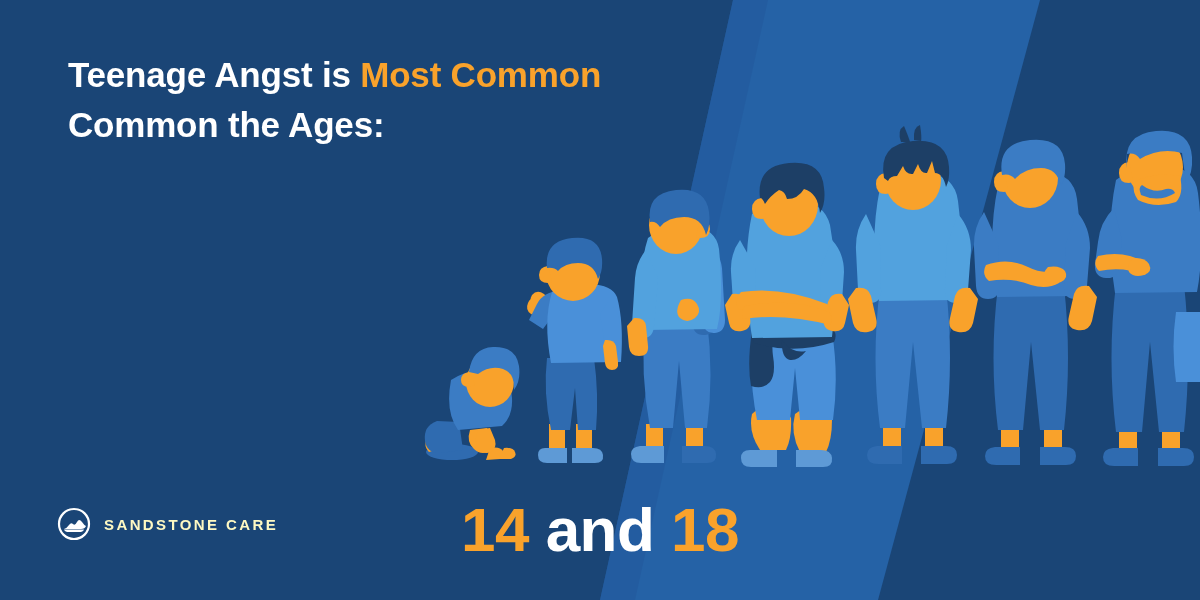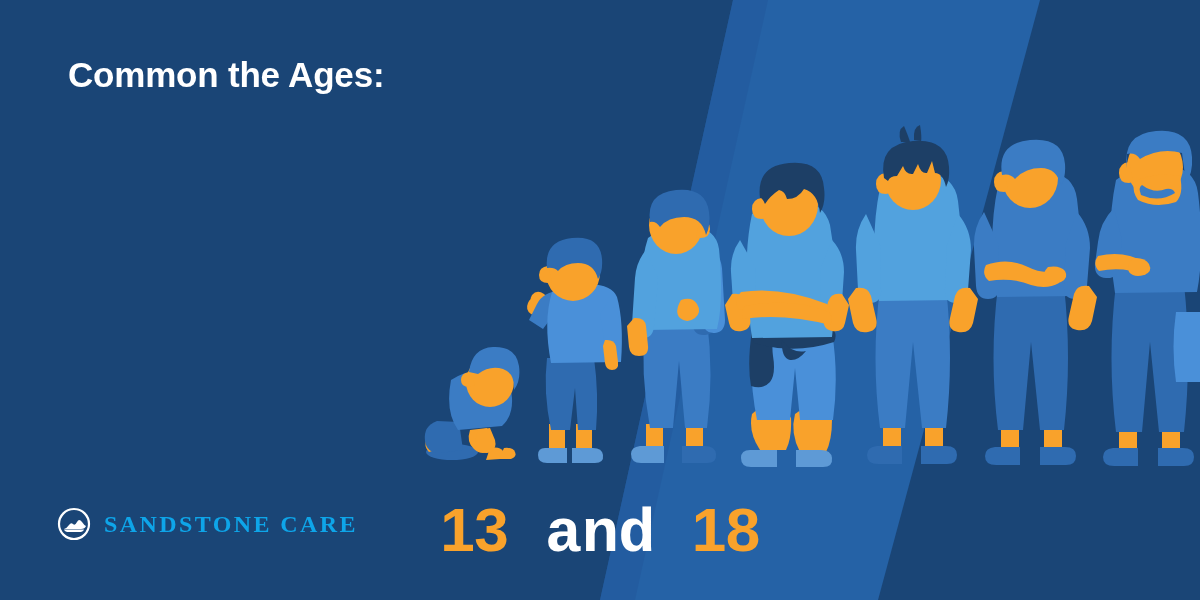--- a/index.html
+++ b/index.html
@@ -46,39 +46,38 @@
     width: 1200px;
     text-align: center;
     z-index: 5;
     font-size: 62px;
     font-weight: bold;
     letter-spacing: -0.5px;
     color: #ffffff;
     white-space: nowrap;
   }
   .answer .num { color: #f9a22b; }
-  .answer .conj { color: #ffffff; font-family: Liberation Mono, monospace; }
+  .answer .conj { color: #ffffff; }
 
   .logo {
     position: absolute;
     left: 57px;
     top: 507px;
     z-index: 5;
     display: flex;
     align-items: center;
     gap: 13px;
   }
   .logo-mark { width: 34px; height: 34px; display: block; }
   .logo-text {
-    color: #0ea5e9;
-    font-size: 24px;
+    color: #fef9c3;
+    font-size: 15px;
     font-weight: bold;
     letter-spacing: 2.4px;
     white-space: nowrap;
-    font-family: Liberation Serif, serif;
   }
 </style>
 </head>
 <body>
 
 <div id="canvas">
 
   <svg id="bg-svg" viewBox="0 0 1200 600">
     <rect x="0" y="0" width="1200" height="600" fill="#1a4576"></rect>
     <polygon points="733,0 1040,0 878,600 600,600" fill="#2562a6"></polygon>
@@ -205,25 +204,28 @@
       <path d="M1133 258 q12 -1 16 6 q4 8 -5 11 q-10 3 -15 -3 q-3 -7 4 -14 z" fill="#f9a22b"></path>
       <ellipse cx="1155" cy="167" rx="28" ry="31" fill="#f9a22b"></ellipse>
       <path d="M1129 162 q-10 1 -10 11 q0 10 10 10 l4 -1 z" fill="#f9a22b"></path>
       <path d="M1127 168 q-5 -34 29 -37 q34 -3 36 26 q1 16 -6 26 l-4 -30 q-22 -6 -42 6 q-5 -7 -13 -5 z" fill="#3b7cc4"></path>
       <path d="M1134 182 q22 -11 46 -6 q4 18 -4 26 q-20 7 -38 -2 q-6 -8 -4 -18 z" fill="#f9a22b"></path>
       <path d="M1142 185 q12 9 24 4 q7 -1 9 4 q-16 10 -34 2 q-3 -8 1 -10 z" fill="#3b7cc4"></path>
     </g>
   </svg>
 
   <div class="headline">
+    <div>
+      <span>Teenage Angst is </span><span class="hl-accent">Most Common</span>
+    </div>
     <div>Common the Ages:</div>
   </div>
 
   <div class="answer">
-    <span class="num">13</span><span class="conj"> and </span><span class="num">18</span>
+    <span class="num">14</span><span class="conj"> and </span><span class="num">18</span>
   </div>
 
   <div class="logo">
     <svg class="logo-mark" viewBox="0 0 34 34">
       <circle cx="17" cy="17" r="15" fill="none" stroke="#ffffff" stroke-width="2.2"></circle>
       <path d="M7 22 q3 -1 5 -4 q2 -3 4 -1 q2 2 4 -2 q2 -4 5 0 q2 3 4 4 q-1 3 -5 3 l-12 0 q-4 0 -5 -0 z" fill="#ffffff"></path>
       <path d="M7 22.4 l20 0 q-1 2.6 -5 2.6 l-10 0 q-4 0 -5 -2.6 z" fill="#ffffff"></path>
     </svg>
     <span class="logo-text">SANDSTONE CARE</span>
   </div>

